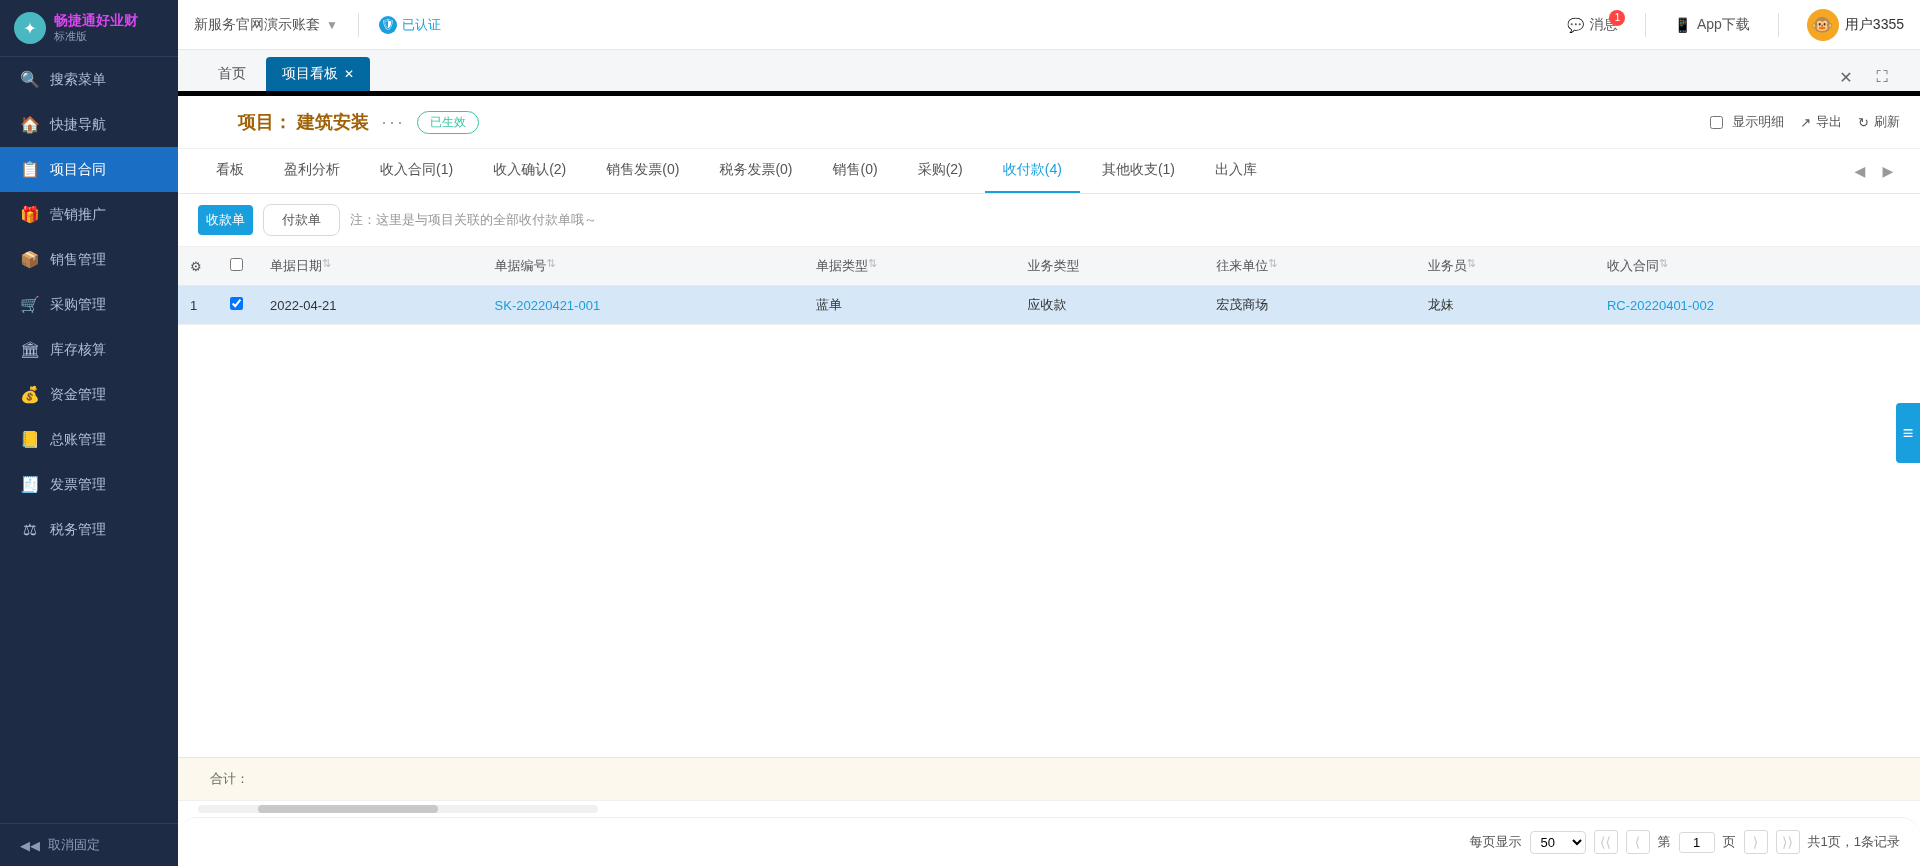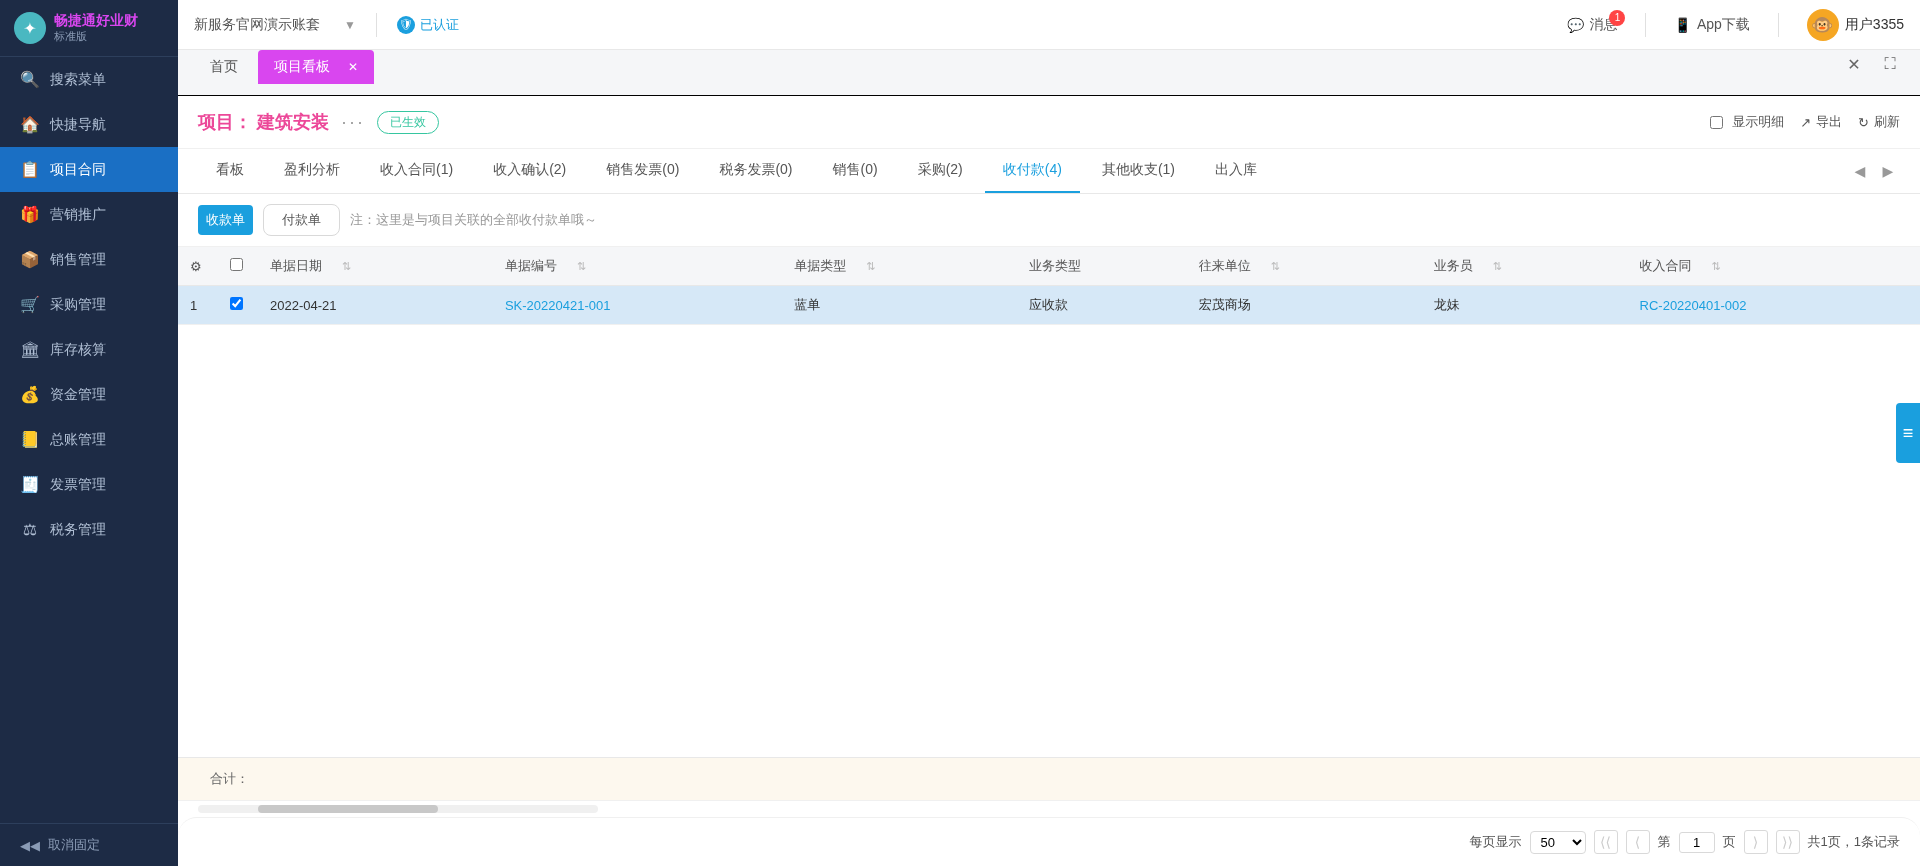--- a/index.html
+++ b/index.html
@@ -88,21 +88,21 @@
       display: flex;
       align-items: center;
       padding: 0 16px;
       height: 50px;
       border-bottom: 1px solid #e8e8e8;
       gap: 12px;
     }
     .topbar-project {
       display: flex;
       align-items: center;
-      gap: 24px;
+      gap: 6px;
       font-size: 14px;
       color: #555;
     }
     .topbar-project .dropdown-arrow {
       color: #999;
       font-size: 12px;
     }
     .topbar-divider {
       width: 1px;
       height: 24px;
@@ -176,39 +176,39 @@
       display: flex;
       align-items: center;
       justify-content: center;
       font-size: 18px;
     }
 
     
     .tabbar {
       background: #f5f6f8;
       display: flex;
-      align-items: flex-start;
-      padding: 0 16px;
+      align-items: flex-end;
+      padding: 0 24px;
       height: 46px;
-      border-bottom: 1px solid #000000;
+      border-bottom: 5px solid #000000;
       gap: 4px;
     }
     .tab-item {
       padding: 8px 16px;
       cursor: pointer;
       font-size: 14px;
       color: #555;
       border-radius: 4px 4px 0 0;
     }
     .tab-item.active {
-      background: #d946ef;
+      background: #0369a1;
       color: white;
       display: flex;
       align-items: center;
-      gap: 18px;
+      gap: 6px;
     }
     .tab-close {
       font-size: 12px;
       cursor: pointer;
     }
     .tabbar-actions {
       margin-left: auto;
       display: flex;
       gap: 8px;
     }
@@ -236,21 +236,22 @@
     .project-header {
       display: flex;
       align-items: center;
       padding: 14px 20px;
       border-bottom: 1px solid #f0f0f0;
       gap: 12px;
     }
     .project-title {
       font-size: 18px;
       font-weight: bold;
-      color: #ec4899;
+      color: #a16207;
+      margin-left: 40px;
     }
     .project-more {
       color: #999;
       cursor: pointer;
       font-size: 18px;
       letter-spacing: 2px;
     }
     .project-status {
       border: 1px solid #36c6a0;
       color: #36c6a0;
@@ -382,22 +383,21 @@
     .th-settings {
       width: 40px;
       text-align: center;
     }
     .th-checkbox {
       width: 40px;
       text-align: center;
     }
     .th-sort {
       display: flex;
-      align-items: center;
-      gap: 20px;
+      gap: 0;
     }
     .sort-icon { color: #bbb; font-size: 11px; }
     .link-text {
       color: #1a9fde;
       cursor: pointer;
       text-decoration: none;
     }
     input[type="checkbox"] { cursor: pointer; }
 
     

